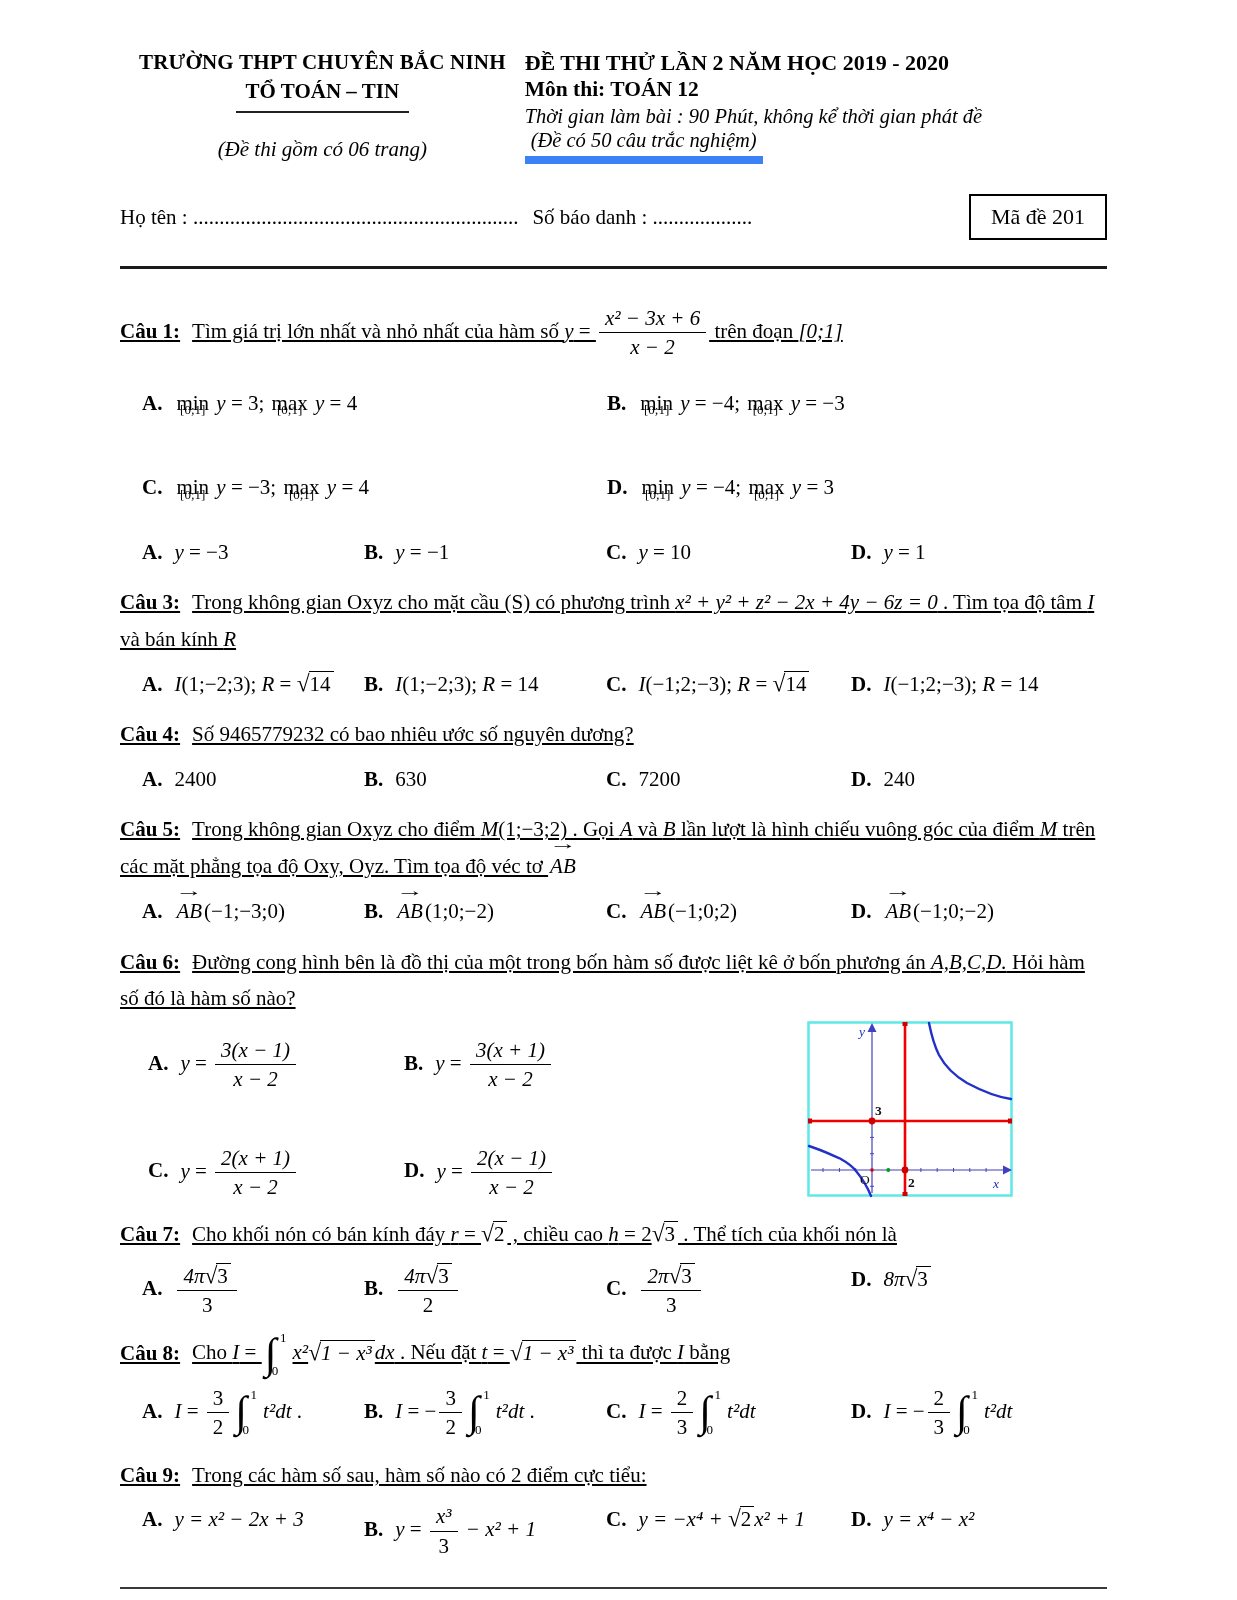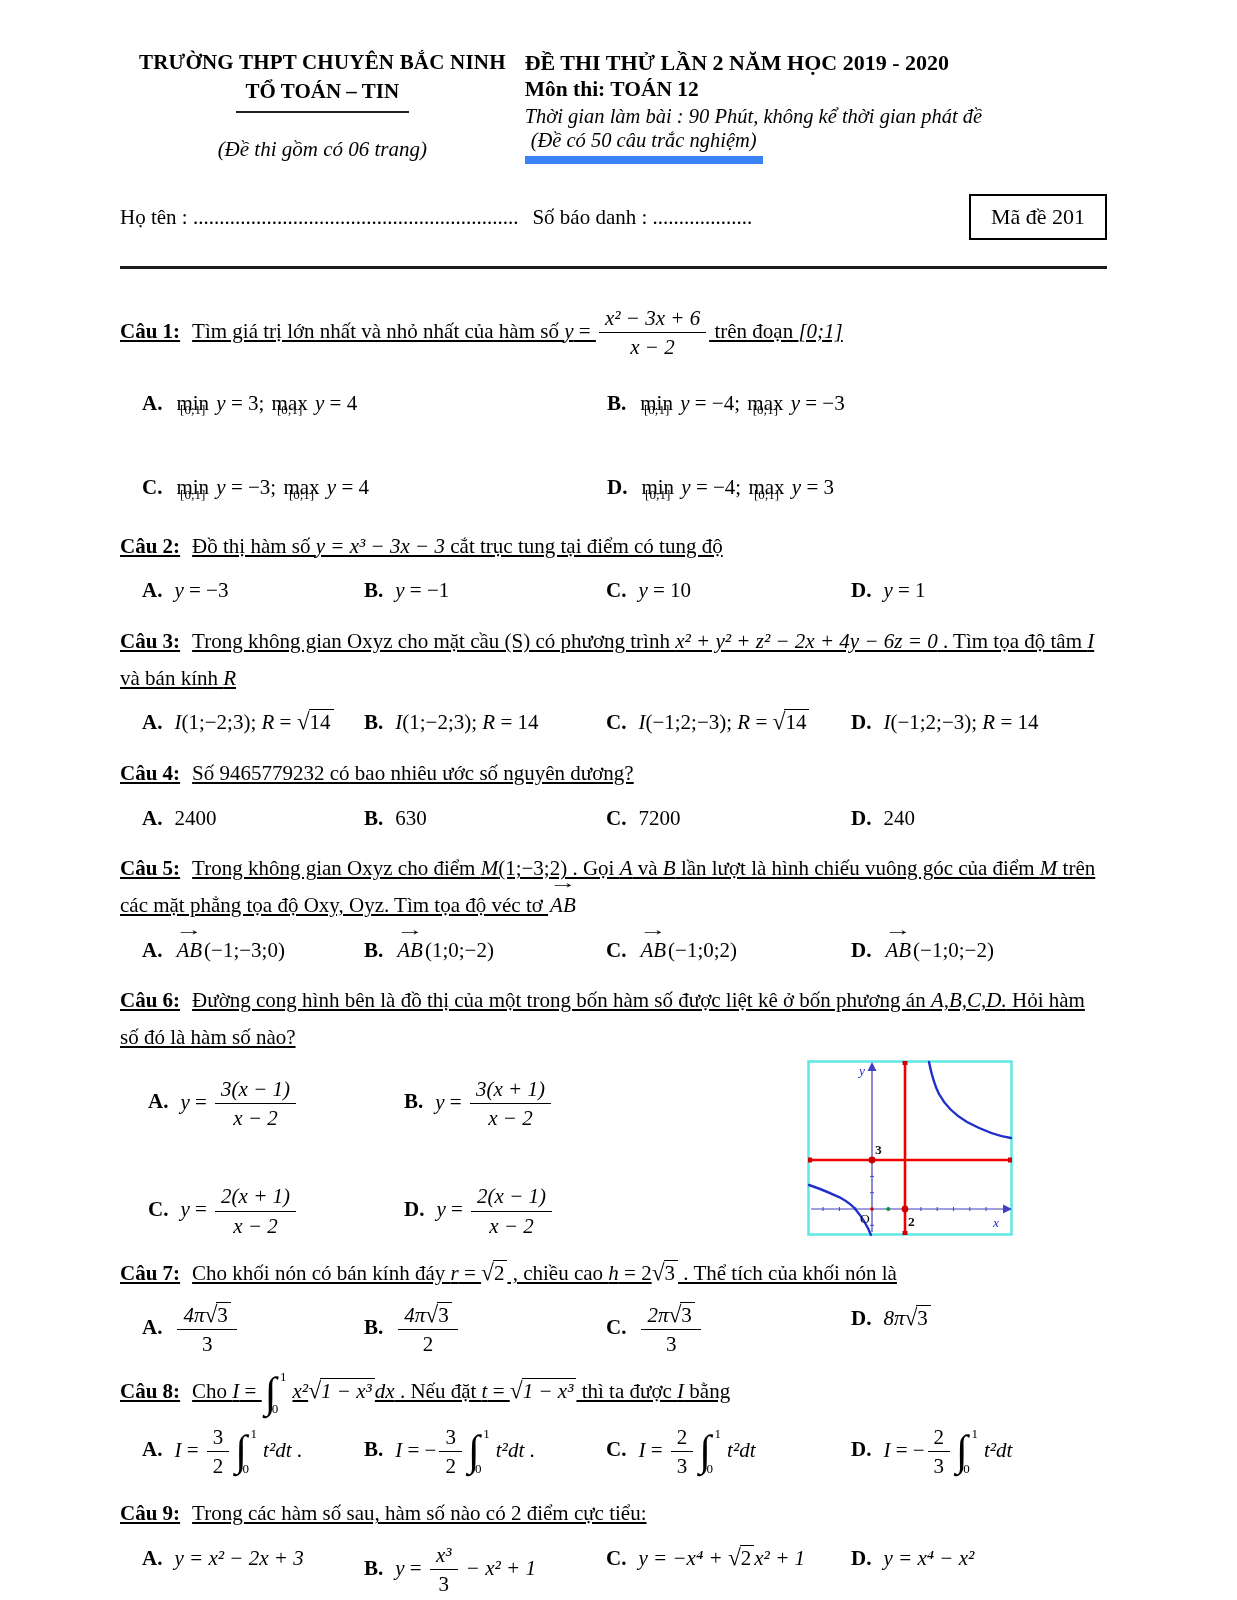--- a/index.html
+++ b/index.html
@@ -99,21 +99,20 @@
       <div class="question">
         <div class="qtext"><span class="qlabel">Câu 1:</span><span class="mtext">Tìm giá trị lớn nhất và nhỏ nhất của hàm số </span><span class="mi">y</span><span class="mtext"> = </span><span class="frac"><span class="num"><span class="mi">x² − 3x + 6</span></span><span class="den"><span class="mi">x − 2</span></span></span><span class="mtext"> trên đoạn </span><span class="mi">[0;1]</span></div>
         <div class="options cols2">
           <div class="opt"><span class="okey">A.</span><span class="under"><span class="utop">min</span><span class="ubot">[0;1]</span></span><span class="mi"> y</span><span class="mtext"> = 3; </span><span class="under"><span class="utop">max</span><span class="ubot">[0;1]</span></span><span class="mi"> y</span><span class="mtext"> = 4</span></div>
           <div class="opt"><span class="okey">B.</span><span class="under"><span class="utop">min</span><span class="ubot">[0;1]</span></span><span class="mi"> y</span><span class="mtext"> = −4; </span><span class="under"><span class="utop">max</span><span class="ubot">[0;1]</span></span><span class="mi"> y</span><span class="mtext"> = −3</span></div>
           <div class="opt"><span class="okey">C.</span><span class="under"><span class="utop">min</span><span class="ubot">[0;1]</span></span><span class="mi"> y</span><span class="mtext"> = −3; </span><span class="under"><span class="utop">max</span><span class="ubot">[0;1]</span></span><span class="mi"> y</span><span class="mtext"> = 4</span></div>
           <div class="opt"><span class="okey">D.</span><span class="under"><span class="utop">min</span><span class="ubot">[0;1]</span></span><span class="mi"> y</span><span class="mtext"> = −4; </span><span class="under"><span class="utop">max</span><span class="ubot">[0;1]</span></span><span class="mi"> y</span><span class="mtext"> = 3</span></div>
         </div>
       </div>
       <div class="question">
-        <div class="qtext"><span class="qlabel">Câu 2:</span><span class="mtext">Đồ thị hàm số </span><span class="mi">y = x³ − 3x − 3</span><span class="mtext"> cắt trục tung tại điểm có tung độ</span></div>
         <div class="options cols4">
           <div class="opt"><span class="okey">A.</span><span class="mi">y</span><span class="mtext"> = −3</span></div>
           <div class="opt"><span class="okey">B.</span><span class="mi">y</span><span class="mtext"> = −1</span></div>
           <div class="opt"><span class="okey">C.</span><span class="mi">y</span><span class="mtext"> = 10</span></div>
           <div class="opt"><span class="okey">D.</span><span class="mi">y</span><span class="mtext"> = 1</span></div>
         </div>
       </div>
       <div class="question">
         <div class="qtext"><span class="qlabel">Câu 3:</span><span class="mtext">Trong không gian Oxyz cho mặt cầu (S) có phương trình </span><span class="mi">x² + y² + z² − 2x + 4y − 6z = 0</span><span class="mtext"> . Tìm tọa độ tâm </span><span class="mi">I</span><span class="mtext"> và bán kính </span><span class="mi">R</span></div>
         <div class="options cols4">

